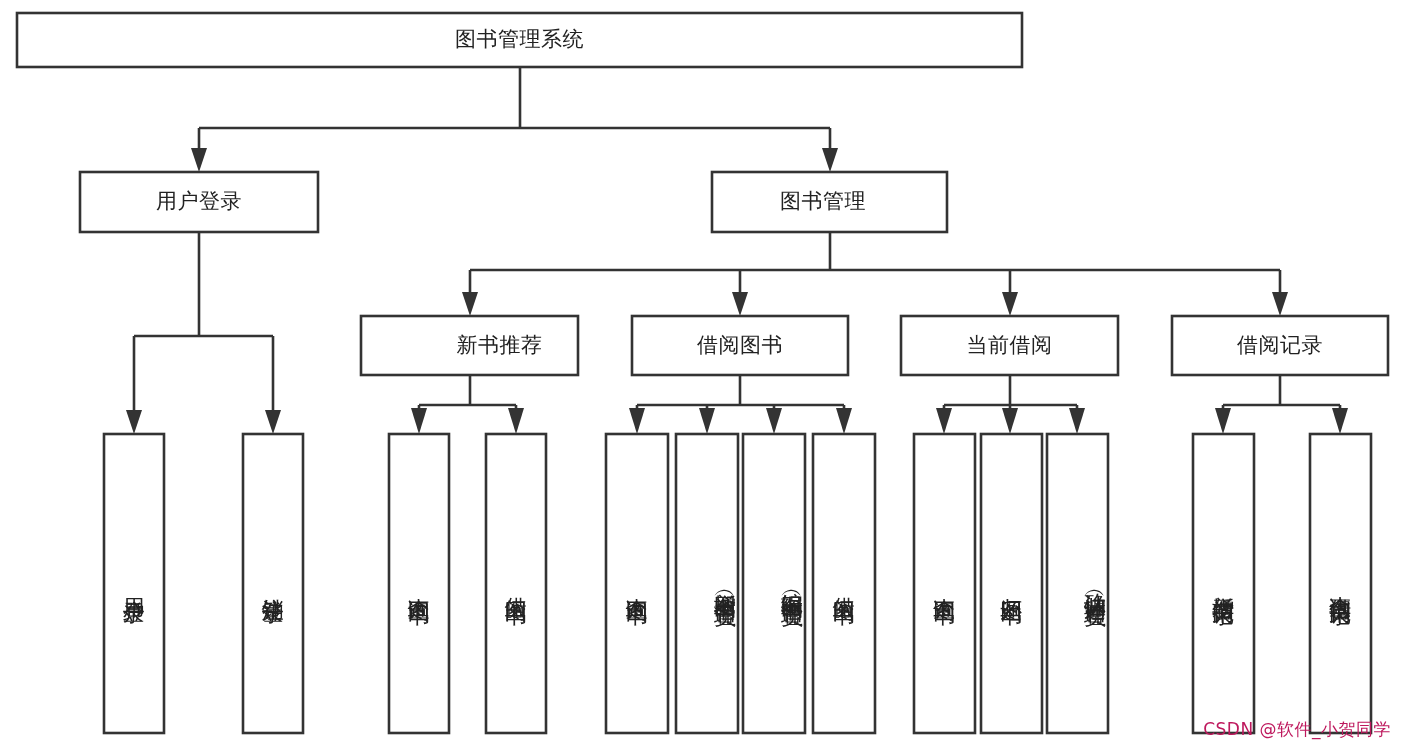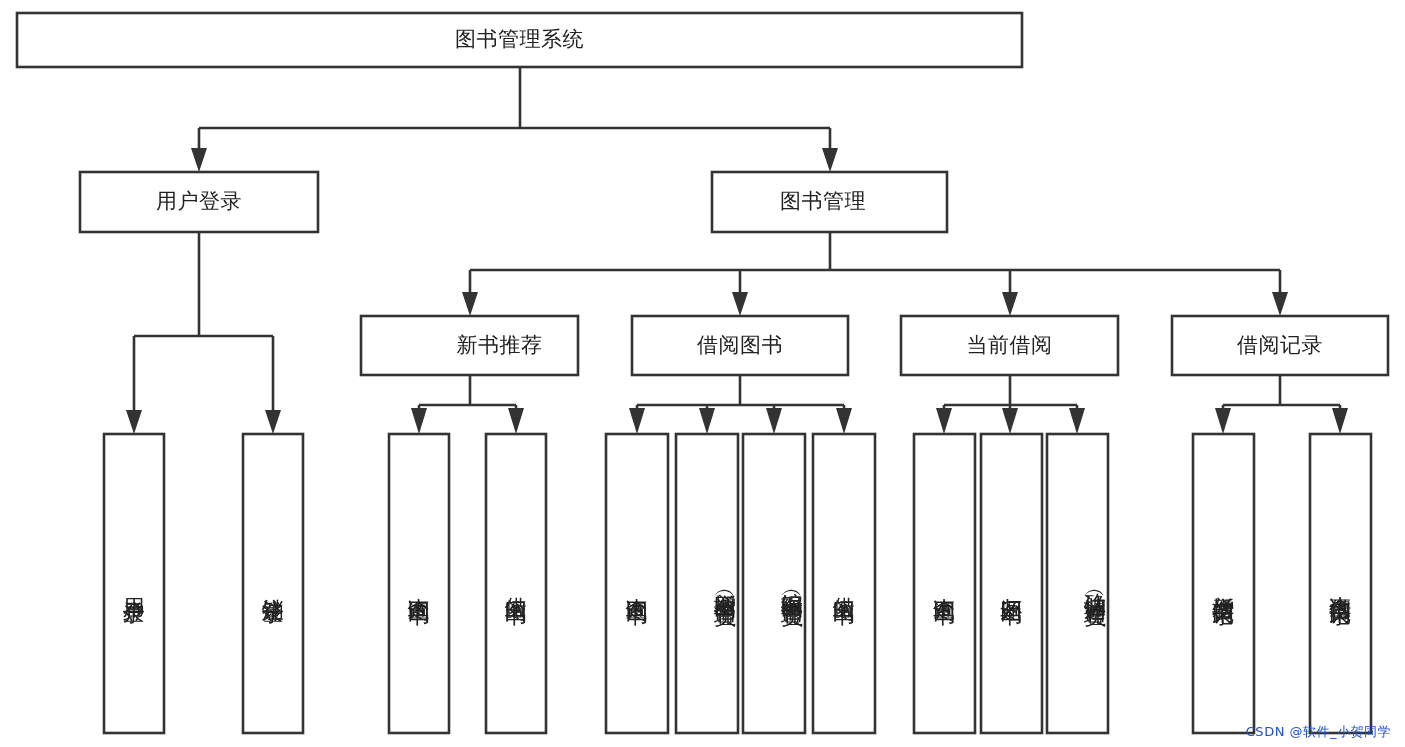--- a/index.html
+++ b/index.html
@@ -58,22 +58,22 @@
     font-size: 22px;
     line-height: 1.16;
     letter-spacing: 2px;
     align-items: center;
     justify-content: center;
   }
   .watermark {
     position: absolute;
     right: 14px;
     bottom: 6px;
-    font-size: 13px;
-    color: #1d4ed8;
+    font-size: 17px;
+    color: #be185d;
     letter-spacing: 0.5px;
     white-space: nowrap;
     margin-top: 9px;
   }
 </style>
 </head>
 <body>
 
 <div id="diagram-root">
 

